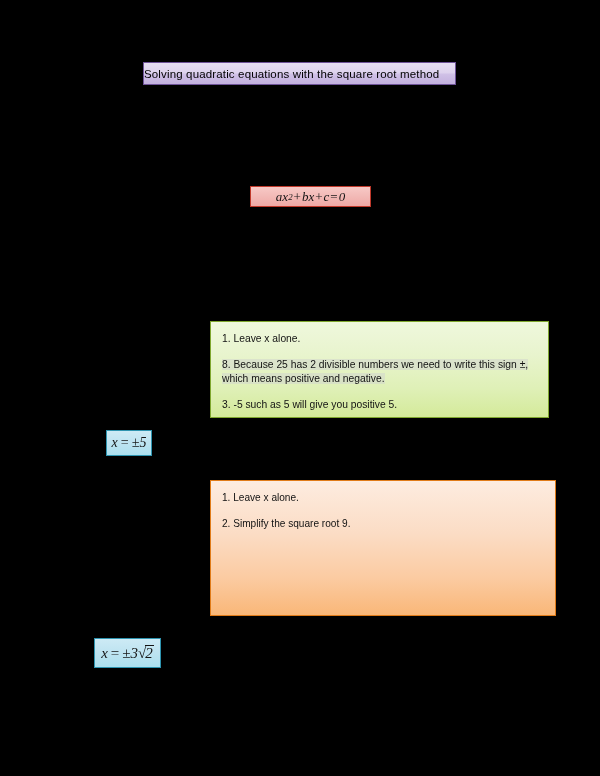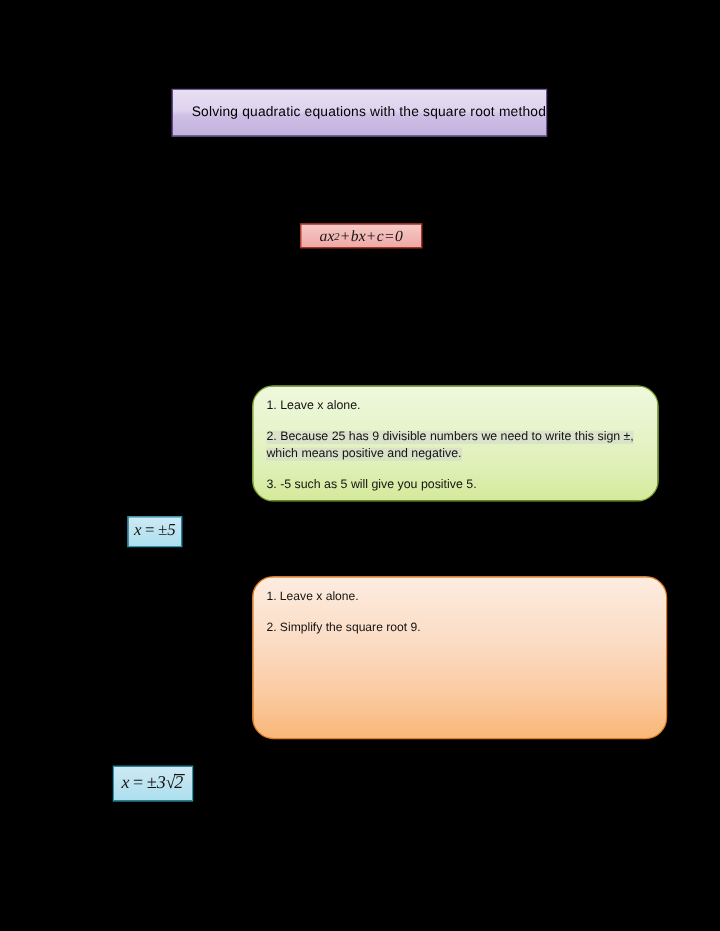--- a/index.html
+++ b/index.html
@@ -22,40 +22,39 @@
     height: 776px;
     background: #000000;
   }
 
   
   .title-box {
     position: absolute;
     left: 143px;
     top: 62px;
     width: 313px;
-    height: 40px;
+    height: 23px;
     box-sizing: border-box;
     border: 1px solid #6f5499;
     background: linear-gradient(to bottom, #e7dff2 0%, #ded3ee 45%, #cfc0e6 55%, #c3b1de 100%);
     display: flex;
     align-items: center;
-    justify-content: flex-end;
+    justify-content: flex-start;
     color: #000000;
     font-size: 11.5px;
     letter-spacing: 0.15px;
     white-space: nowrap;
-    margin-top: 12px;
   }
 
   
   .eq-box {
     position: absolute;
     left: 250px;
     top: 186px;
-    width: 102px;
+    width: 121px;
     height: 21px;
     box-sizing: border-box;
     border: 1px solid #c0392b;
     background: linear-gradient(to bottom, #f7c9c6 0%, #f2b9b6 50%, #efa9a6 100%);
     display: flex;
     align-items: center;
     justify-content: center;
     color: #151515;
     font-family: "Liberation Serif", serif;
     font-style: italic;
@@ -70,21 +69,20 @@
   .eq-op { font-style: normal; padding: 0 1px; }
 
   
   .note-box {
     position: absolute;
     box-sizing: border-box;
     padding: 10px 11px 8px 11px;
     color: #121212;
     font-size: 10.3px;
     line-height: 1.42;
-    border-radius: 18px;
   }
   .note-box p {
     margin: 0 0 11px 0;
   }
   .note-box p:last-child {
     margin-bottom: 12px;
   }
 
   .note-green {
     left: 210px;
@@ -165,21 +163,21 @@
       <span class="eq-op">+</span>
       <span>bx</span>
       <span class="eq-op">+</span>
       <span>c</span>
       <span class="eq-op">=</span>
       <span>0</span>
   </div>
 
   <div class="note-box note-green">
     <p>1. Leave x alone.</p>
-    <p><span class="hl">2. Because 25 has 9 divisible numbers we need to write this sign ±, which means positive and negative.</span></p>
+    <p><span class="hl">8. Because 25 has 2 divisible numbers we need to write this sign ±, which means positive and negative.</span></p>
     <p>3. -5 such as 5 will give you positive 5.</p>
   </div>
 
   <div class="answer-box ans-1">
     <span>x</span>
       <span class="sqrt-sign" style="padding:0 3px;">=</span>
       <span>±5</span>
   </div>
 
   <div class="note-box note-orange">

